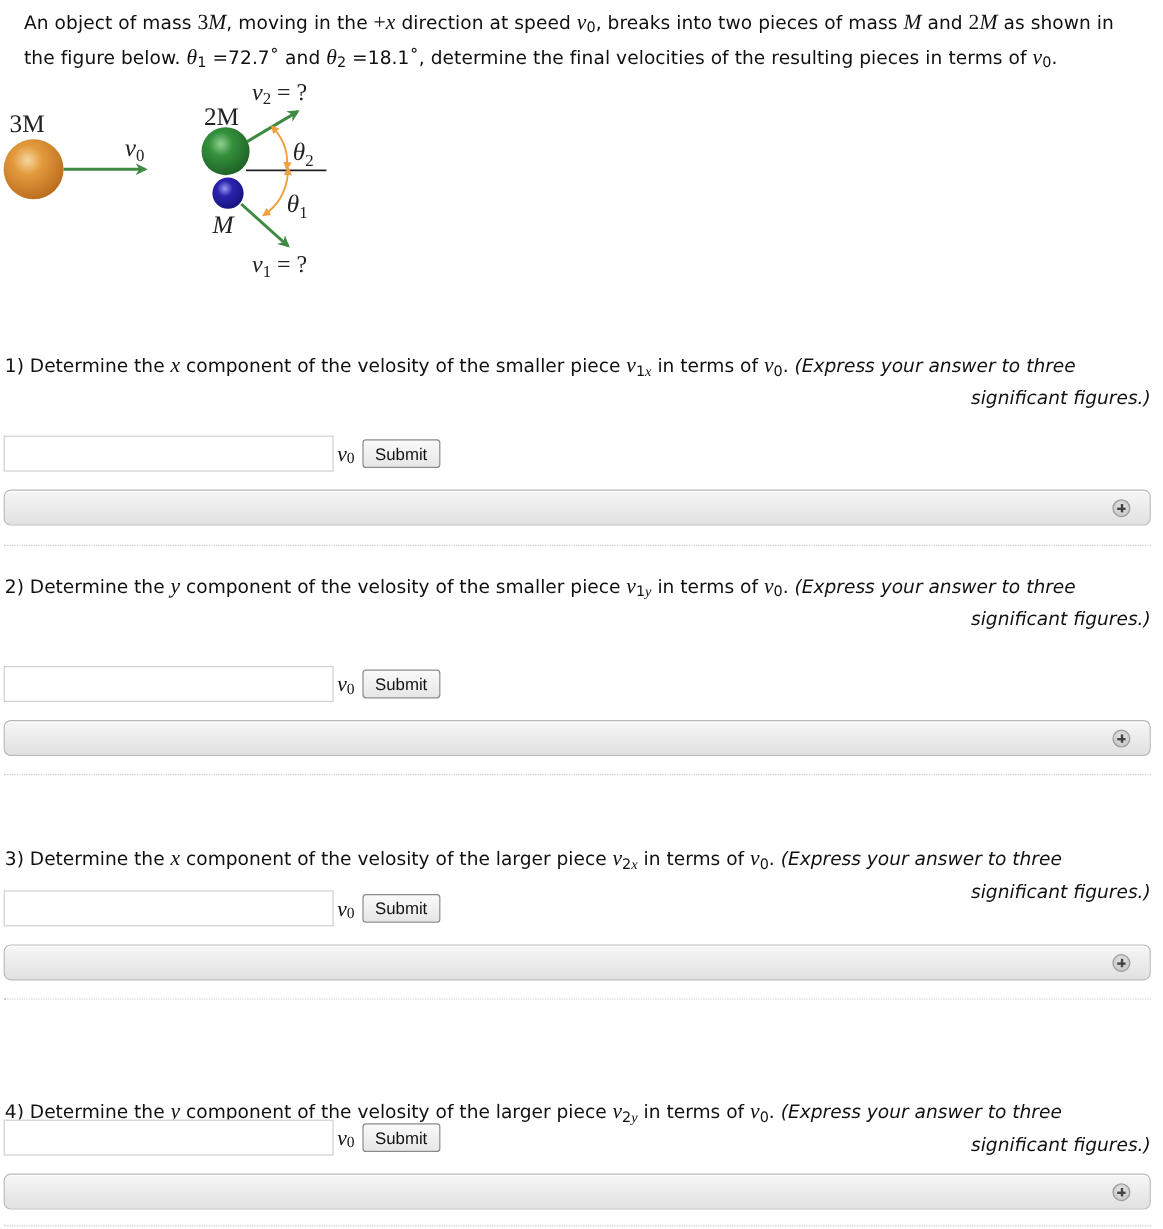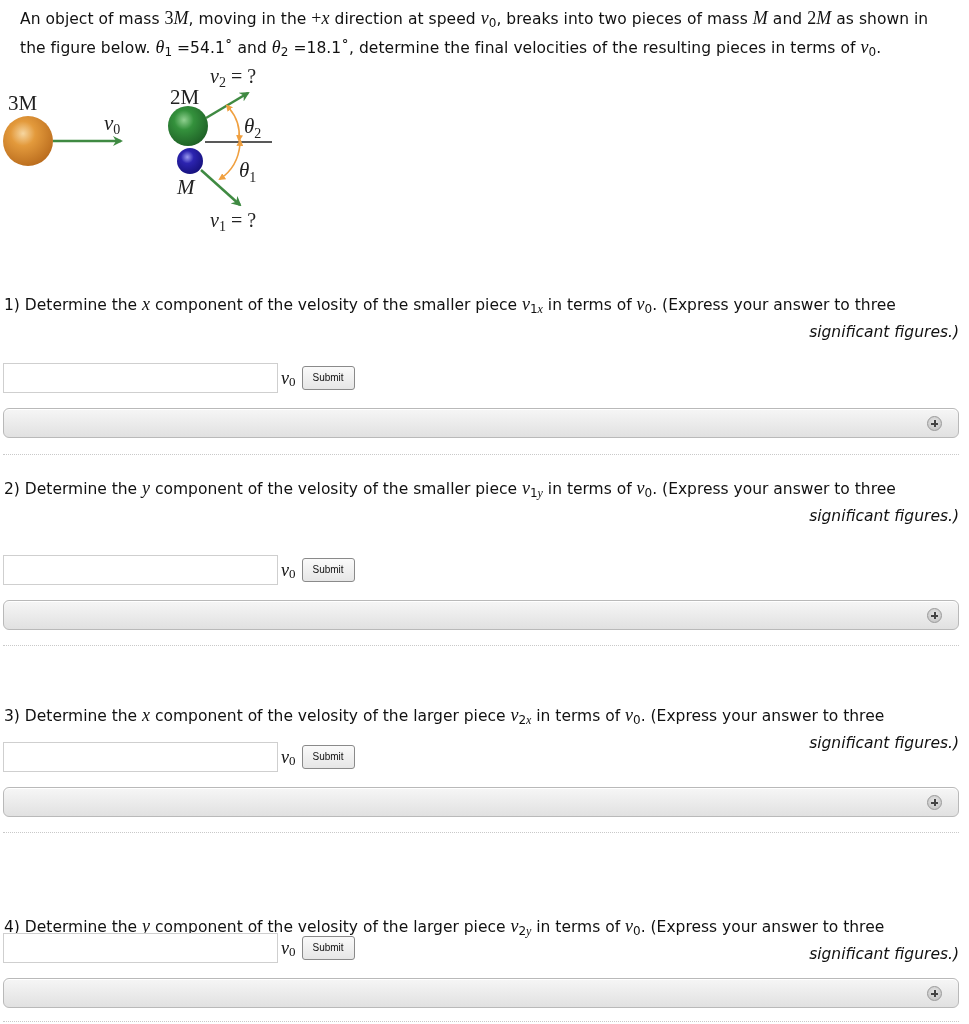--- a/index.html
+++ b/index.html
@@ -57,21 +57,21 @@
       width: 955px;
       font-size: 15.5px;
       line-height: 23px;
     }
     .question .cont {
       display: block;
       padding-left: 20px;
       font-style: italic;
       text-align: right;
     }
-    .q-italic { }
+    .q-italic { font-style: italic; }
     .answer-row {
       position: absolute;
       left: 3px;
       height: 32px;
       display: flex;
       align-items: center;
     }
     .answer-input {
       width: 275px;
       height: 30px;
@@ -98,21 +98,21 @@
       vertical-align: -2px;
     }
     .submit-btn {
       margin-left: 6px;
       height: 24px;
       padding: 0 10px;
       border: 1px solid #8a8a8a;
       border-radius: 3px;
       background: linear-gradient(#fafafa, #e6e6e6);
       font-family: "Liberation Sans", sans-serif;
-      font-size: 10px;
+      font-size: 14px;
       color: #111;
       cursor: pointer;
       box-sizing: border-box;
       line-height: 20px;
     }
     .hint-bar {
       position: absolute;
       left: 3px;
       width: 956px;
       height: 30px;
@@ -151,21 +151,21 @@
       width: 956px;
       height: 0;
       border-top: 1px dotted #c9c9c9;
     }
   </style>
 </head>
 <body>
 
 <div class="intro">
   <span>An object of mass </span><span class="math-up">3</span><span class="math">M</span><span>, moving in the </span><span class="math-up">+</span><span class="math">x</span><span> direction at speed </span><span class="math">v</span><span class="sub">0</span><span>, breaks into two pieces of mass </span><span class="math">M</span><span> and </span><span class="math-up">2</span><span class="math">M</span><span> as shown in</span><br>
-  <span>the figure below. </span><span class="math">θ</span><span class="sub">1</span><span> =54.1˚</span><span> and </span><span class="math">θ</span><span class="sub">2</span><span> =18.1˚</span><span>, determine the final velocities of the resulting pieces in terms of </span><span class="math">v</span><span class="sub">0</span><span>.</span>
+  <span>the figure below. </span><span class="math">θ</span><span class="sub">1</span><span> =72.7˚</span><span> and </span><span class="math">θ</span><span class="sub">2</span><span> =18.1˚</span><span>, determine the final velocities of the resulting pieces in terms of </span><span class="math">v</span><span class="sub">0</span><span>.</span>
 </div>
 
 <div class="figure">
   <svg width="300" height="180" viewBox="0 0 300 180">
     <defs>
       <radialGradient id="gOrange" cx="40%" cy="35%" r="70%">
         <stop offset="0%" stop-color="#f6d6a0"></stop>
         <stop offset="35%" stop-color="#e39a3c"></stop>
         <stop offset="100%" stop-color="#b86a1c"></stop>
       </radialGradient>

